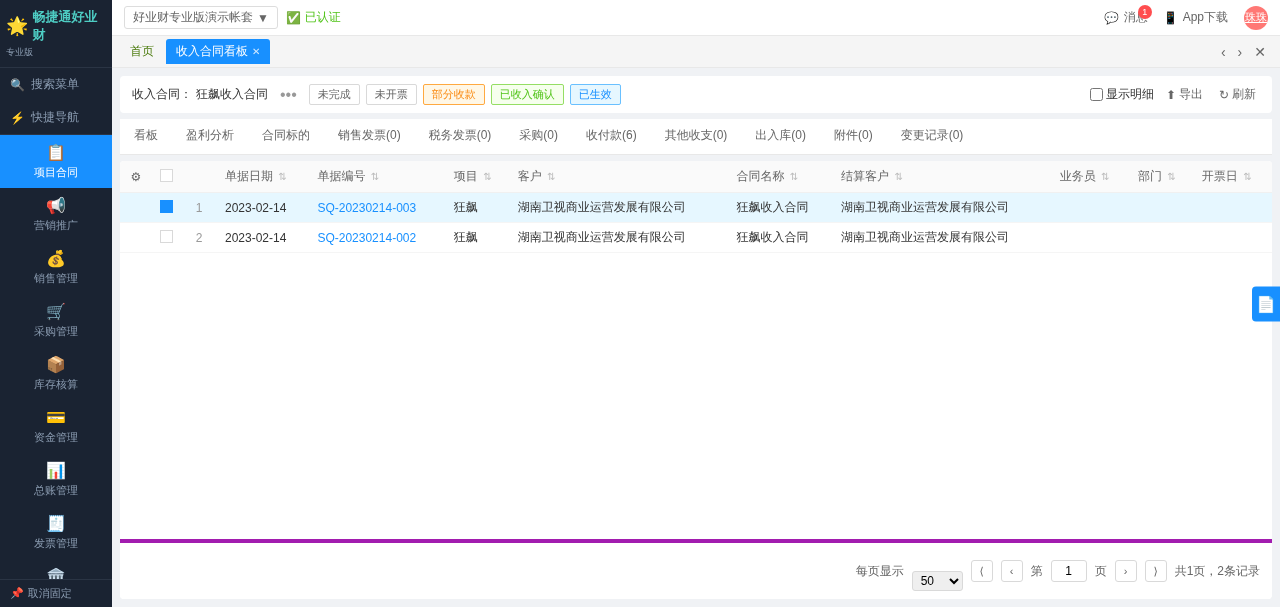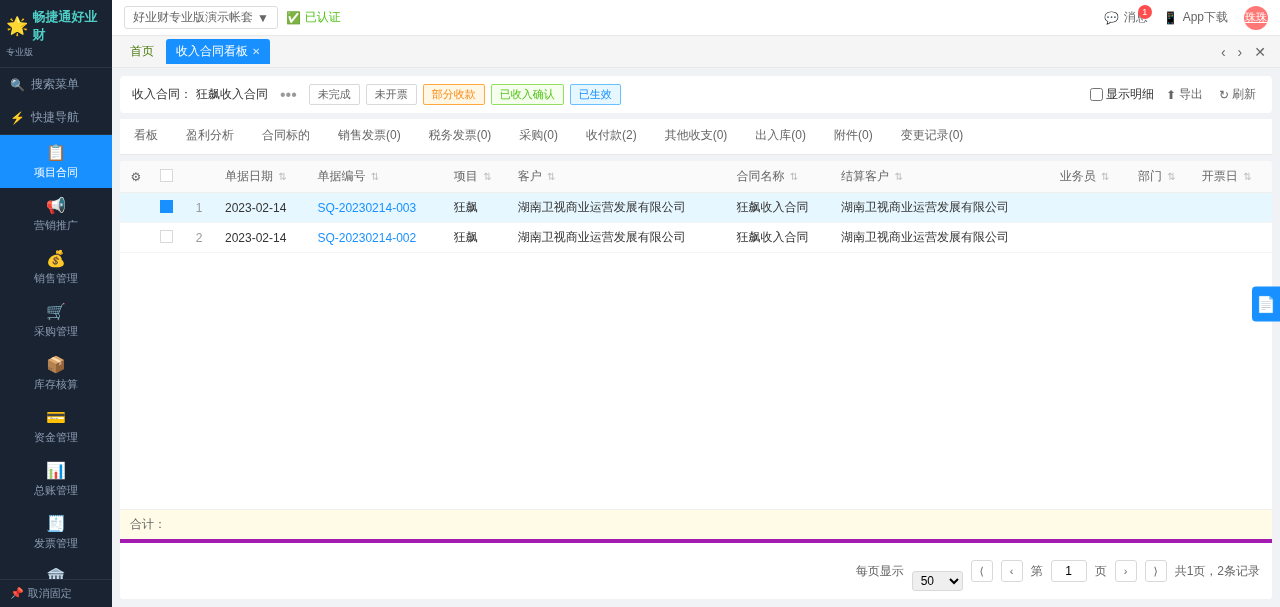--- a/index.html
+++ b/index.html
@@ -243,21 +243,21 @@
       </div>
     </div>
 
     <div class="tabs-bar">
       <div class="tab-item">看板</div>
       <div class="tab-item">盈利分析</div>
       <div class="tab-item">合同标的</div>
       <div class="tab-item">销售发票(0)</div>
       <div class="tab-item">税务发票(0)</div>
       <div class="tab-item">采购(0)</div>
-      <div class="tab-item">收付款(2)</div>
+      <div class="tab-item">收付款(6)</div>
       <div class="tab-item">其他收支(0)</div>
       <div class="tab-item">出入库(0)</div>
       <div class="tab-item">附件(0)</div>
       <div class="tab-item">变更记录(0)</div>
     </div>
 
     <div class="table-area">
       <div class="table-container">
         <table>
           <thead>
@@ -302,23 +302,20 @@
               <td>狂飙收入合同</td>
               <td>湖南卫视商业运营发展有限公司</td>
               <td></td>
               <td></td>
               <td></td>
             </tr>
           </tbody>
         </table>
       </div>
 
-      <div class="table-footer">
-        <span>合计：</span>
-      </div>
 
       <div class="pagination">
         <span>每页显示</span>
         <select class="page-size-select">
           <option>20</option>
           <option selected="">50</option>
           <option>100</option>
           <option>200</option>
         </select>
         <div class="page-btn">⟨</div>

